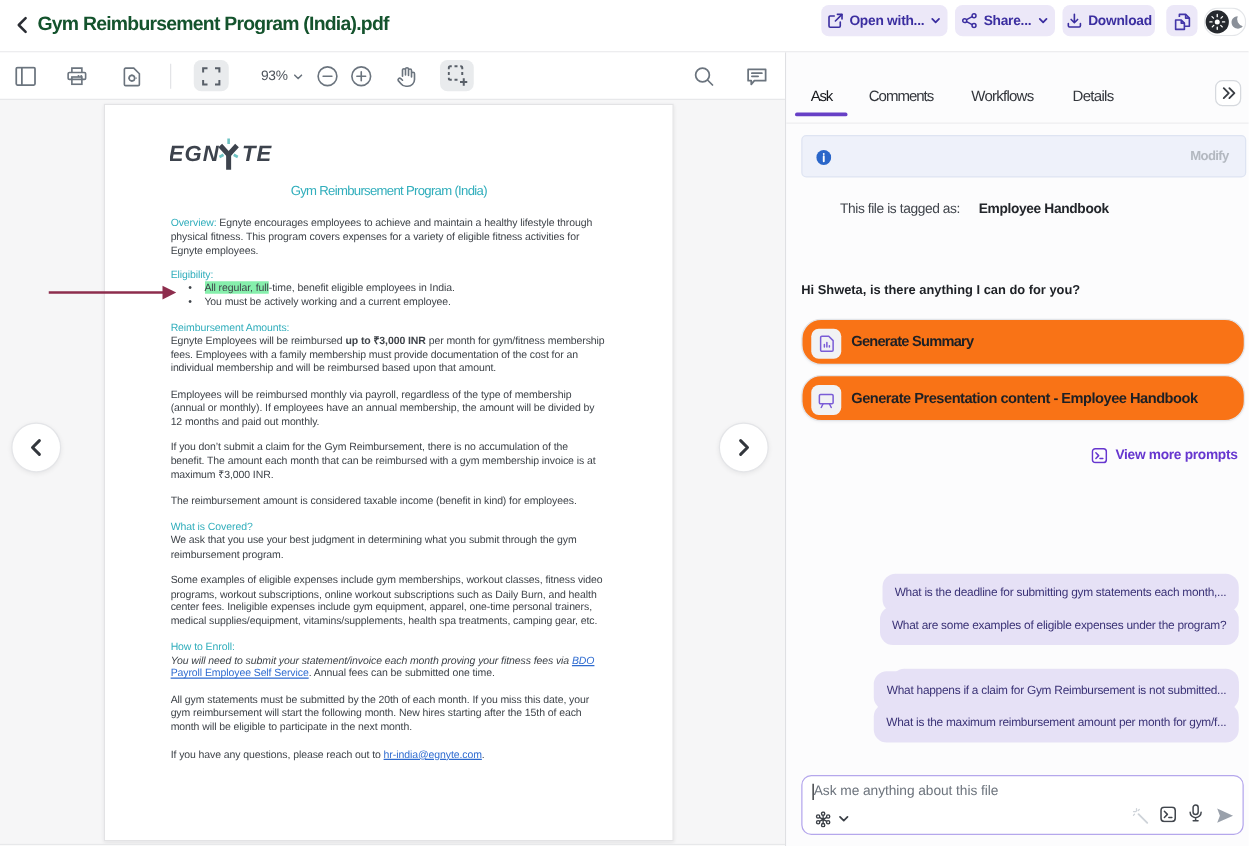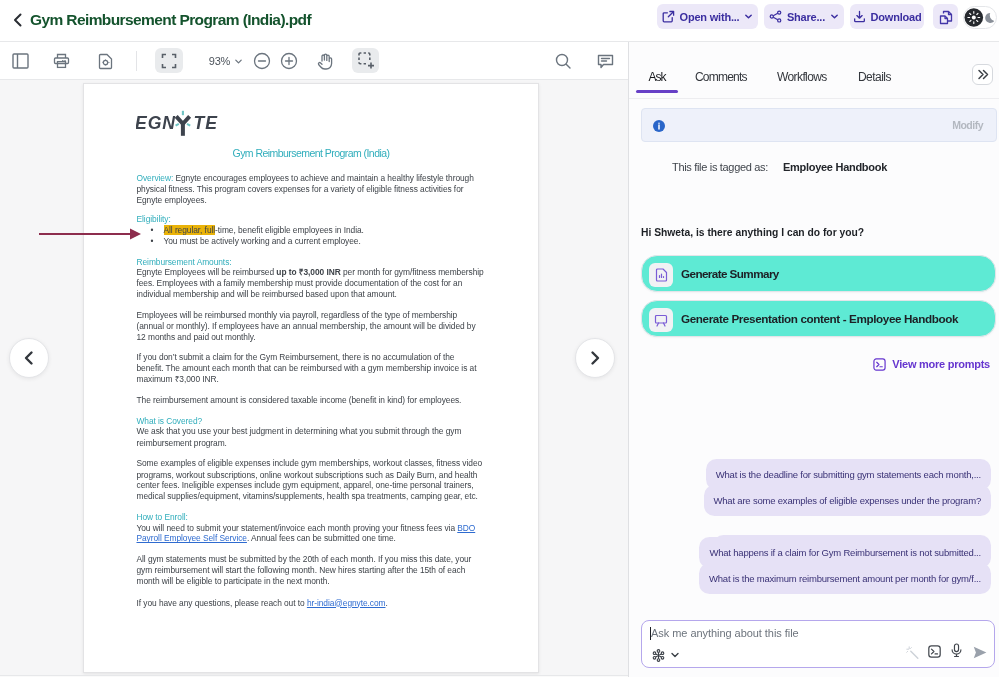--- a/index.html
+++ b/index.html
@@ -32,21 +32,21 @@
   #botline { position:absolute; left:0; top:675px; width:628px; height:1px; background:#e7e8ea; }
 
   
   #doc { position:absolute; left:0; top:-0.8px; width:455px; height:592px;
     font-size:8.4px; letter-spacing:-0.06px; color:#3e4349; }
   .dl { position:absolute; left:53px; white-space:nowrap; line-height:11.1px; height:11.1px; }
   .teal { color:#31aebc; }
   .blt { padding-left:27px; }
   .blt::before { content:"•"; position:absolute; left:14px; }
   .lnk { color:#2e6bd0; text-decoration:underline; }
-  .hlt { background:#eab308; }
+  .hlt { background:#86efac; }
 
   
   .navbtn { position:absolute; width:40px; height:40px; border-radius:50%; background:#fff;
     border:1px solid #e4e5e8; box-shadow:0 1px 4px rgba(0,0,0,0.07);
     display:flex; align-items:center; justify-content:center; color:#33373d; }
 
   
   #rpanel { position:absolute; left:629px; top:42px; width:370px; height:635px; background:#fcfcfd; }
   .tab { position:absolute; top:28px; font-size:12px; letter-spacing:-0.8px; color:#33363c; }
   #tabline { position:absolute; left:7px; top:48px; width:42px; height:3px; border-radius:2px; background:#6740c6; }
@@ -55,21 +55,21 @@
     border:1px solid #d6d9de; border-radius:6px; display:flex; align-items:center; justify-content:center; color:#3c4046; }
 
   #banner { position:absolute; left:12px; top:66px; width:356px; height:34px; background:#eef1fa;
     border:1px solid #dee4f2; border-radius:4px; }
   #bannertext { position:absolute; left:30px; top:10px; font-size:11px; letter-spacing:-0.32px; color:#40454c;margin-top:42px; }
   #bannerbold { font-weight:bold; font-size:11px; letter-spacing:-0.28px; color:#23262b; margin-left:15px; }
   #modify { position:absolute; right:13px; top:10px; font-size:10.5px; font-weight:bold; letter-spacing:-0.5px; color:#b3b8c0; }
 
   #greet { position:absolute; left:12px; top:185px; font-size:10.3px; font-weight:bold; letter-spacing:0px; color:#1d2025; }
 
-  .card { position:absolute; left:12px; width:355px; height:37px; background:#5eead4;
+  .card { position:absolute; left:12px; width:355px; height:37px; background:#f97316;
     border:1px solid #e3e5e9; border-radius:16px; box-shadow:0 1px 2px rgba(16,24,40,.04); }
   .cardico { position:absolute; left:7px; top:7px; width:24px; height:24px; background:#f1f2f4;
     border-radius:6px; display:flex; align-items:center; justify-content:center; color:#7a5cd6; }
   .cardtxt { position:absolute; left:39px; top:11px; font-size:11.7px; font-weight:bold; letter-spacing:-0.45px; color:#1d2025; }
 
   #viewmore { position:absolute; right:9px; top:315.5px; display:flex; align-items:center; gap:6px;
     color:#6636cf; font-size:11px; font-weight:bold; letter-spacing:-0.25px; }
 
   .bub { position:absolute; height:31px; border-radius:10.5px; background:#e6e1f6;
     padding:0 10px; color:#3a3276; font-size:9.5px; letter-spacing:-0.2px; display:flex; align-items:center;
@@ -257,21 +257,21 @@
         <div class="dl teal" style="top:332.4px;">What is Covered?</div>
         <div class="dl" style="top:343.2px;">We ask that you use your best judgment in determining what you submit through the gym</div>
         <div class="dl" style="top:354.3px;">reimbursement program.</div>
 
         <div class="dl" style="top:375.1px;">Some examples of eligible expenses include gym memberships, workout classes, fitness video</div>
         <div class="dl" style="top:386.3px;">programs, workout subscriptions, online workout subscriptions such as Daily Burn, and health</div>
         <div class="dl" style="top:397px;">center fees. Ineligible expenses include gym equipment, apparel, one-time personal trainers,</div>
         <div class="dl" style="top:408.2px;">medical supplies/equipment, vitamins/supplements, health spa treatments, camping gear, etc.</div>
 
         <div class="dl teal" style="top:428.75px;">How to Enroll:</div>
-        <div class="dl" style="top:439.4px;">You will need to submit your statement/invoice each month proving your fitness fees via <span class="lnk">BDO</span></div>
+        <div class="dl" style="top:439.4px;font-style:italic;">You will need to submit your statement/invoice each month proving your fitness fees via <span class="lnk">BDO</span></div>
         <div class="dl" style="top:450.1px;"><span class="lnk">Payroll Employee Self Service</span>. Annual fees can be submitted one time.</div>
 
         <div class="dl" style="top:471.05px;">All gym statements must be submitted by the 20th of each month. If you miss this date, your</div>
         <div class="dl" style="top:482.2px;">gym reimbursement will start the following month. New hires starting after the 15th of each</div>
         <div class="dl" style="top:492.9px;">month will be eligible to participate in the next month.</div>
 
         <div class="dl" style="top:514.35px;">If you have any questions, please reach out to <span class="lnk">hr-india@egnyte.com</span>.</div>
       </div>
     </div>
 

